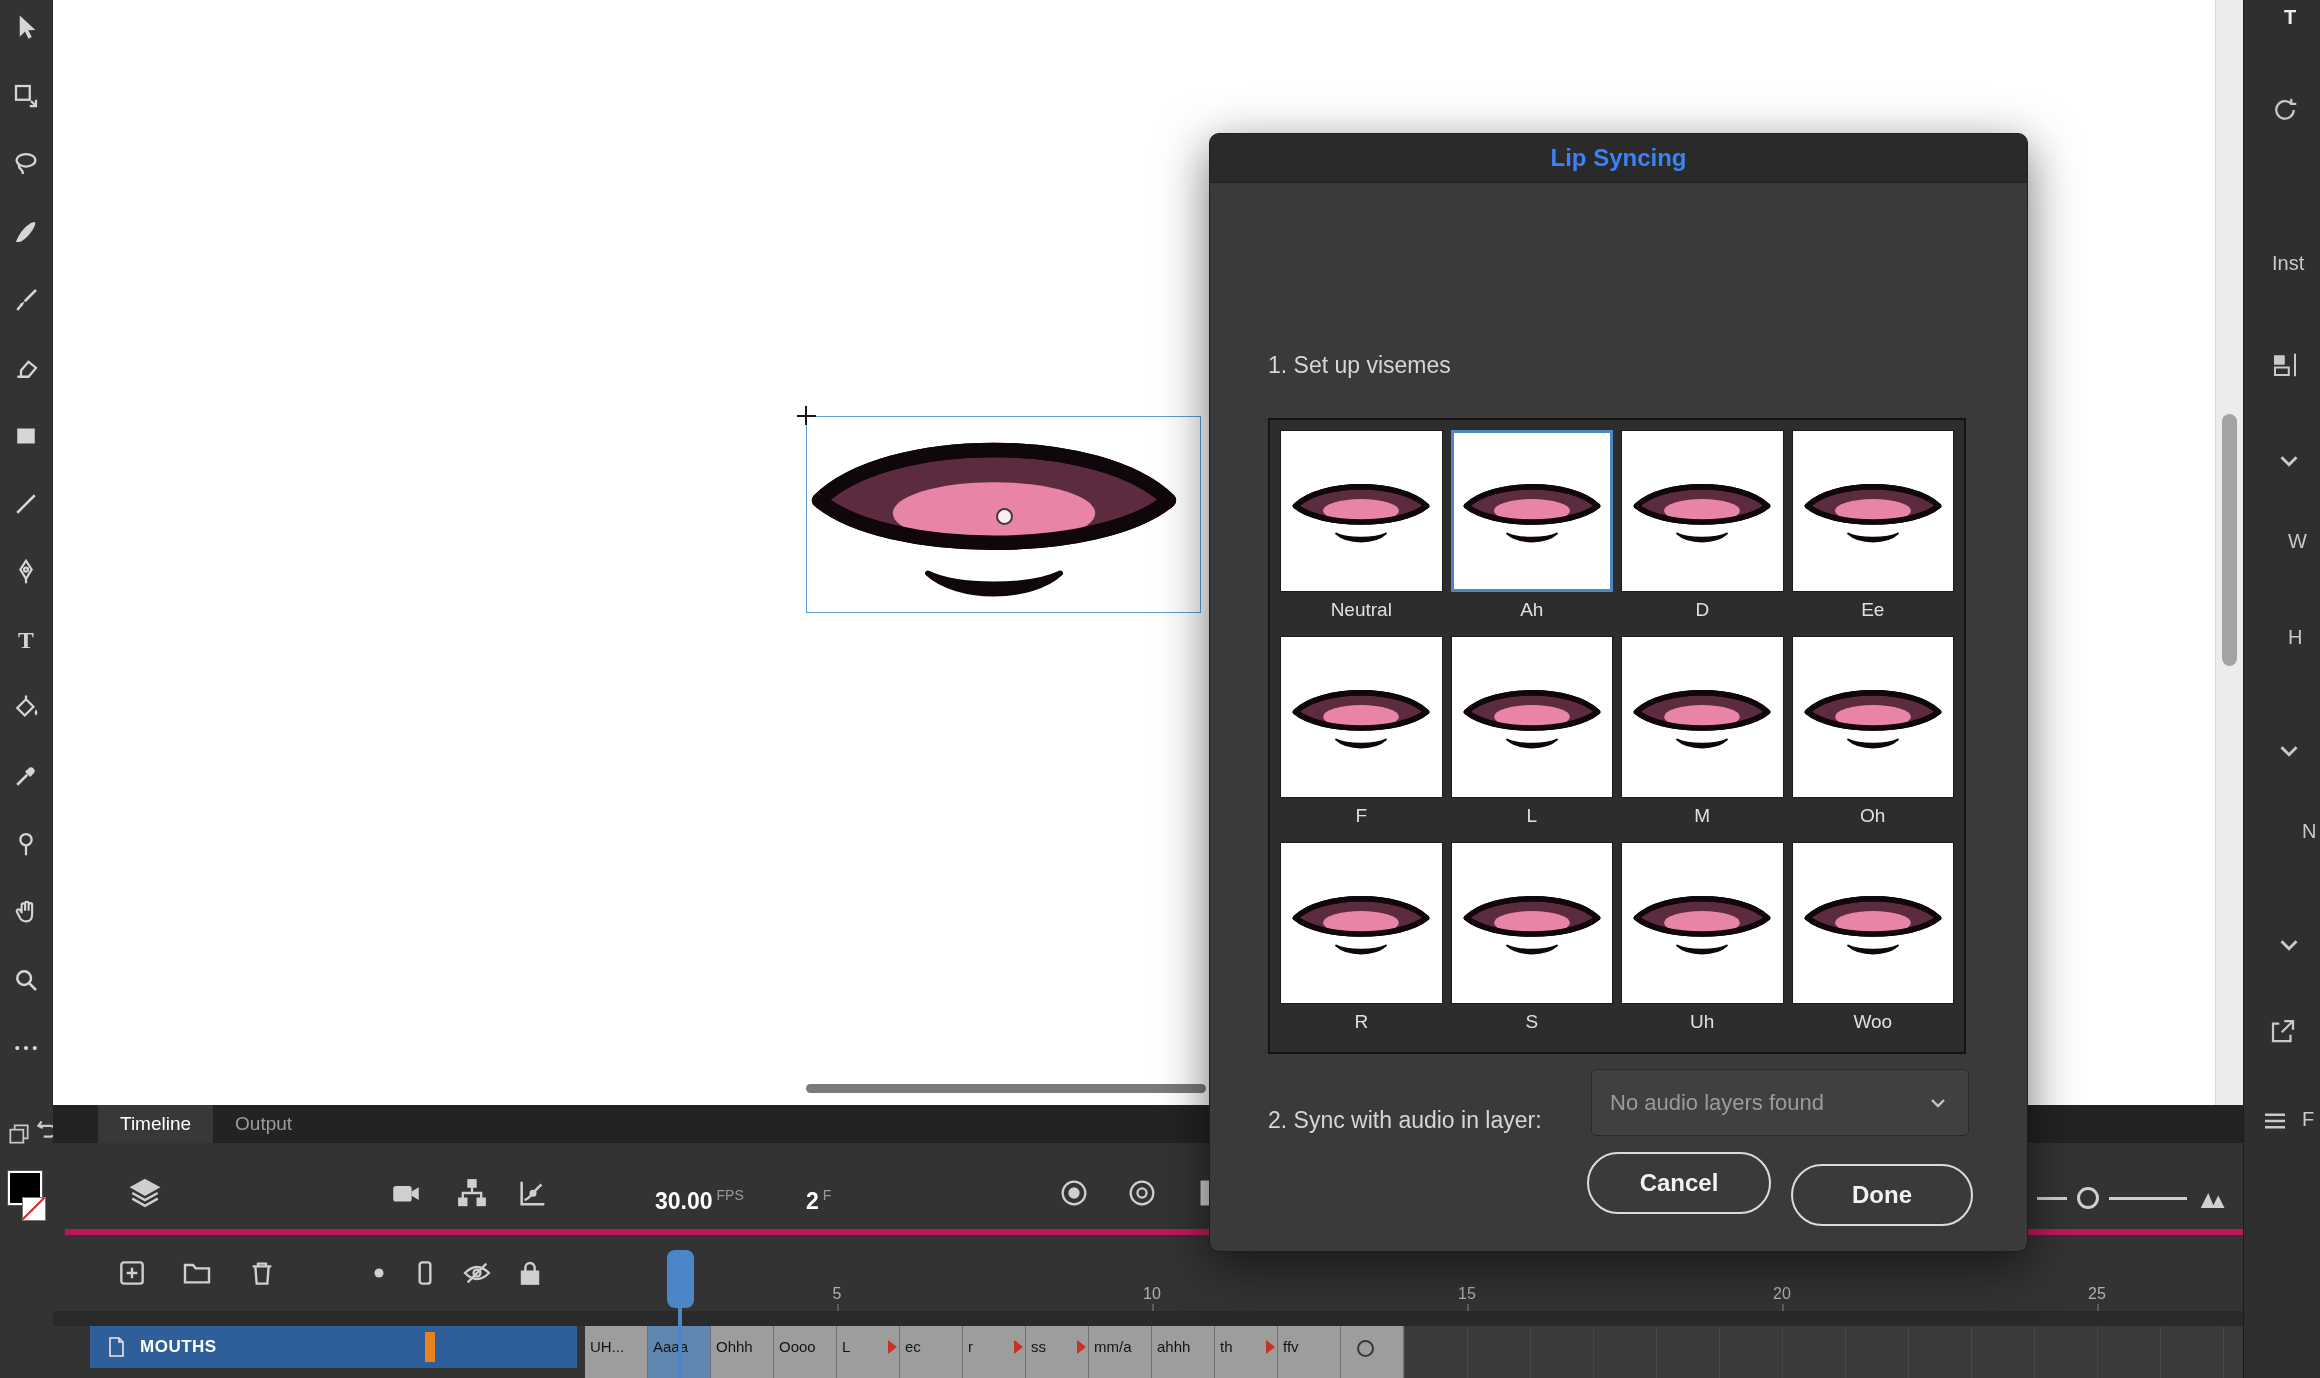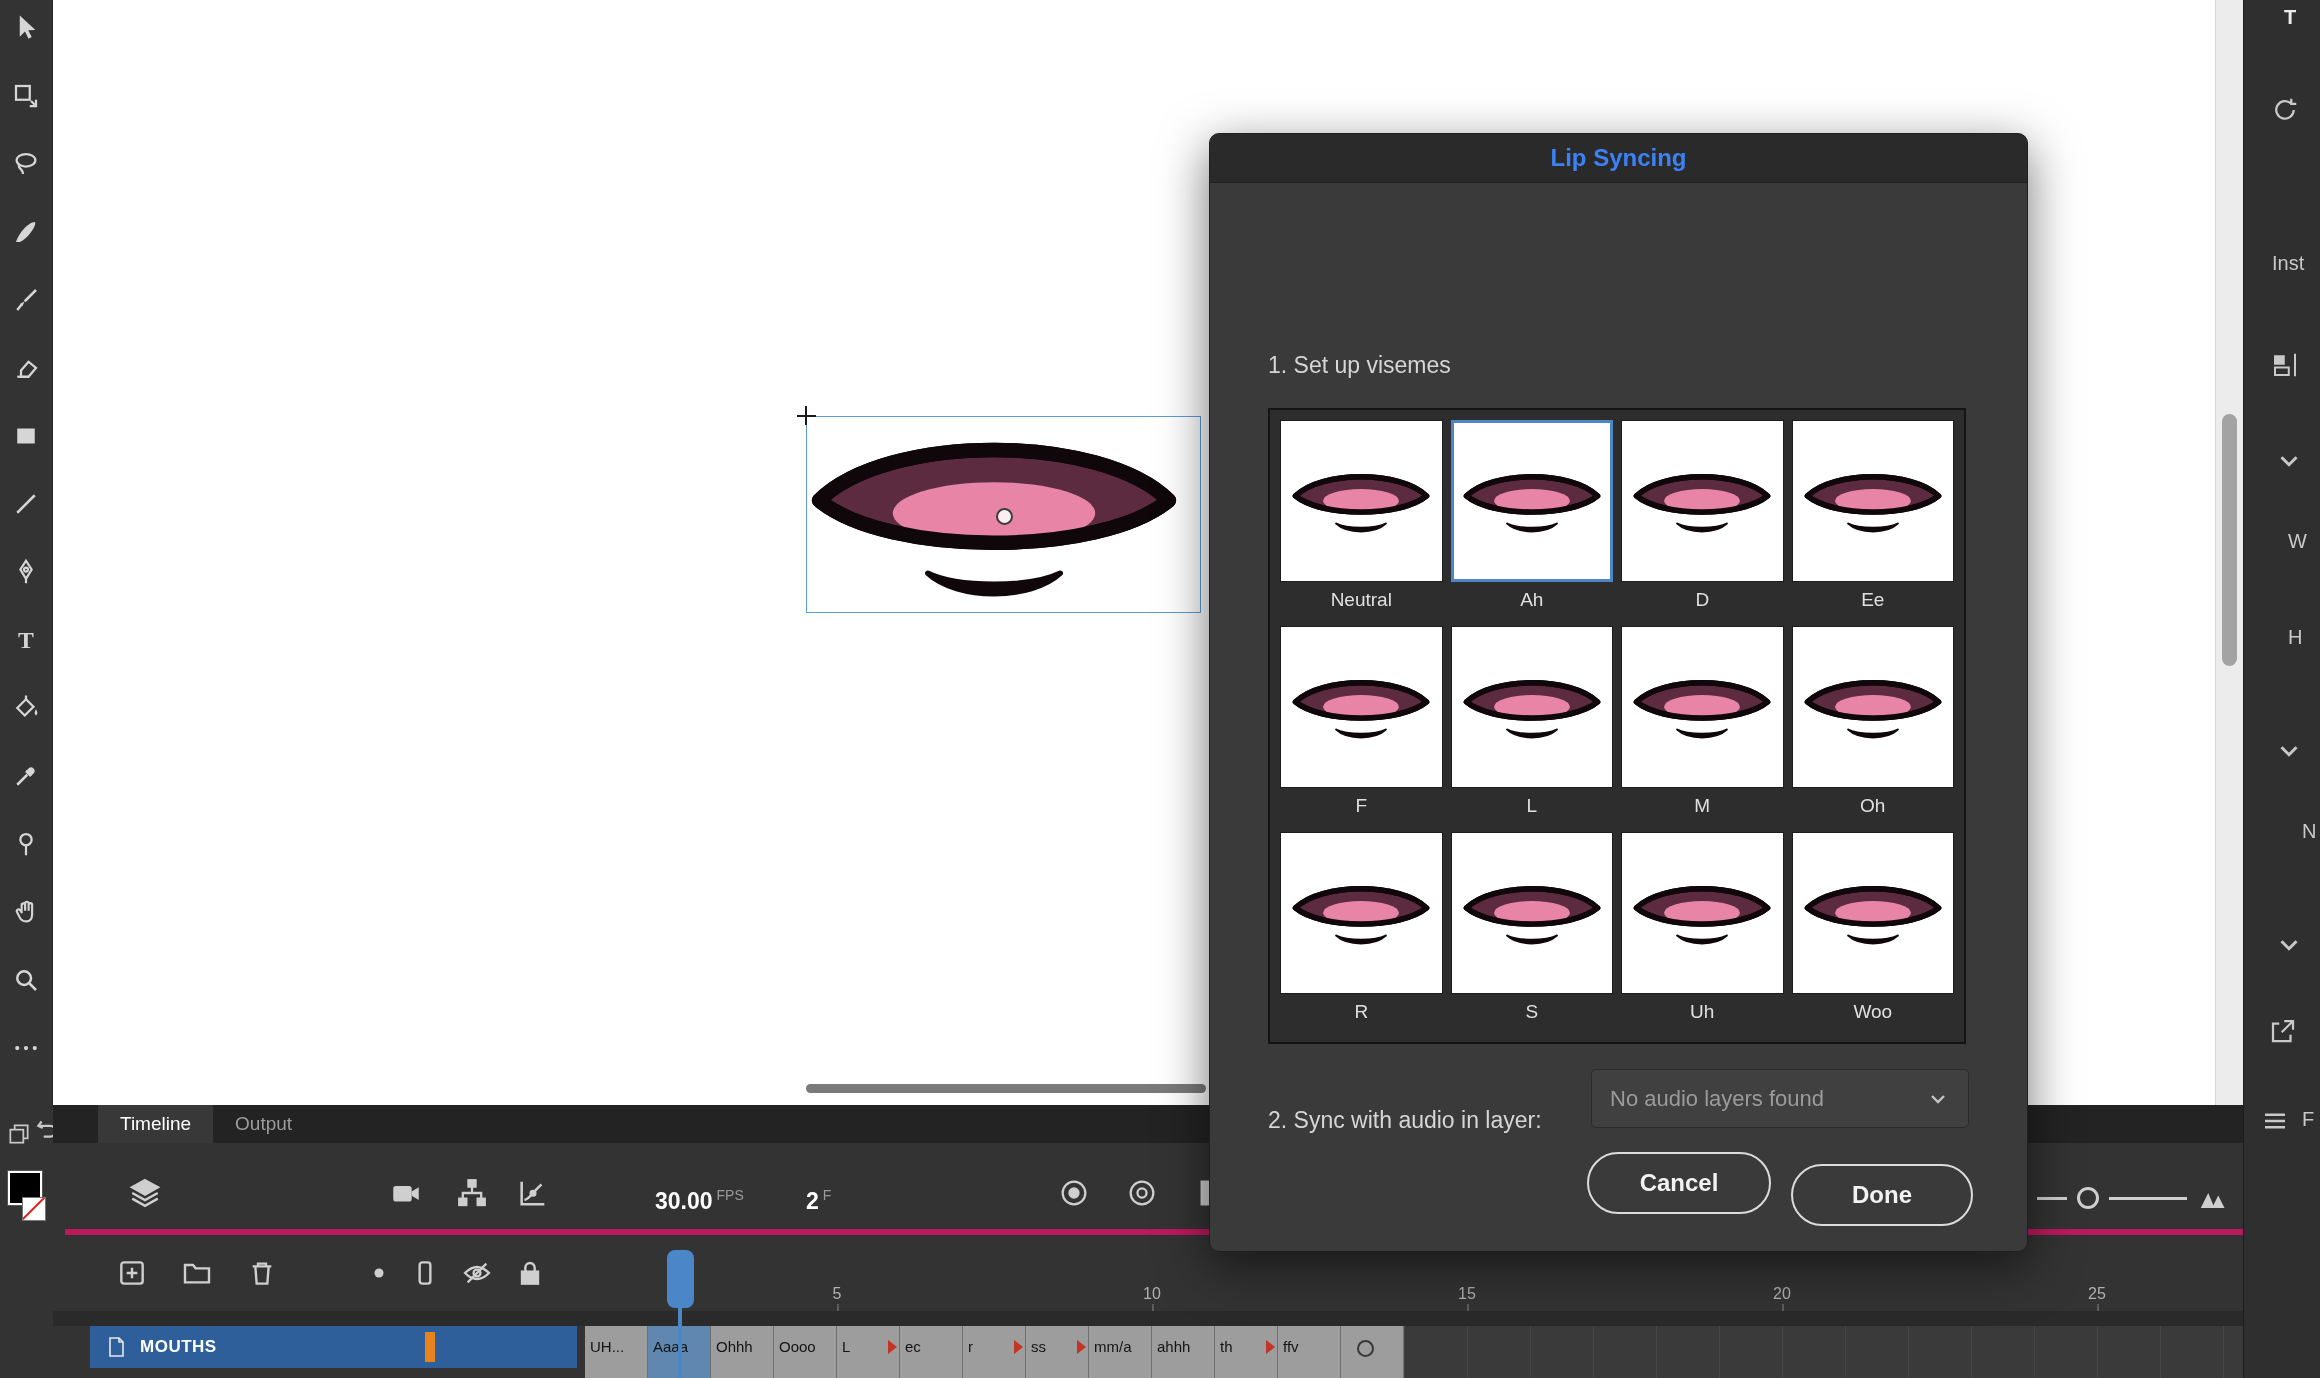--- a/index.html
+++ b/index.html
@@ -83,30 +83,30 @@
 
   
   .dialog{position:absolute;left:1209px;top:133px;width:817px;height:1117px;background:#3a3a3a;
     border:1px solid #1f1f1f;border-radius:10px;box-shadow:0 14px 50px rgba(0,0,0,.55);z-index:50;}
   .dlg-titlebar{position:absolute;left:0;top:0;width:100%;height:49px;background:#2a2a2a;border-bottom:1px solid #212121;
     border-radius:9px 9px 0 0;display:flex;align-items:center;justify-content:center;box-sizing:border-box;}
   .dlg-title{color:#3b82f6;font-size:24px;font-weight:bold;}
   .dlg-desc{position:absolute;left:58px;top:80px;width:706px;color:#d6d6d6;font-size:23px;line-height:35px;}
   .dlg-step{position:absolute;left:58px;color:#d6d6d6;font-size:23px;}
   .step1{top:218px;} .step2{top:950px;margin-top:23px;}
-  .viseme-grid{position:absolute;left:58px;top:274px;width:698px;height:636px;box-sizing:border-box;
+  .viseme-grid{position:absolute;left:58px;top:284px;width:698px;height:636px;box-sizing:border-box;
     border:2px solid #141414;background:#2d2d2d;padding:10px;display:grid;grid-template-columns:repeat(4,1fr);
     column-gap:8px;row-gap:8px;align-content:start;}
   .viseme-item{display:flex;flex-direction:column;}
   .viseme-thumb{height:162px;background:#fff;border:1px solid #1c1c1c;box-sizing:border-box;
     display:flex;align-items:center;justify-content:center;}
   .viseme-item.selected .viseme-thumb{border:3px solid #4f86c6;}
   .viseme-thumb svg{width:138px;height:69px;}
   .viseme-label{height:36px;display:flex;align-items:center;justify-content:center;color:#e0e0e0;font-size:19px;}
-  .dlg-dropdown{position:absolute;left:381px;top:935px;width:378px;height:59px;background:#404040;
+  .dlg-dropdown{position:absolute;left:381px;top:935px;width:378px;height:67px;background:#404040;
     border:1px solid #2b2b2b;border-radius:5px;display:flex;align-items:center;padding:10px 18px;box-sizing:border-box;gap:28px;}
   .dd-value{color:#9b9b9b;font-size:22px;flex:1;}
   .dd-chevron{width:24px;height:24px;color:#c5c5c5;}
   .dlg-btn{position:absolute;top:1018px;height:62px;border:2.5px solid #dcdcdc;border-radius:31px;background:transparent;
     color:#f2f2f2;font-size:24px;font-weight:600;display:flex;align-items:center;justify-content:center;
     box-sizing:border-box;font-family:inherit;cursor:pointer;}
   .btn-cancel{left:377px;width:184px;} .btn-done{left:581px;width:182px;margin-top:12px;}
 </style>
 </head>
 <body>

